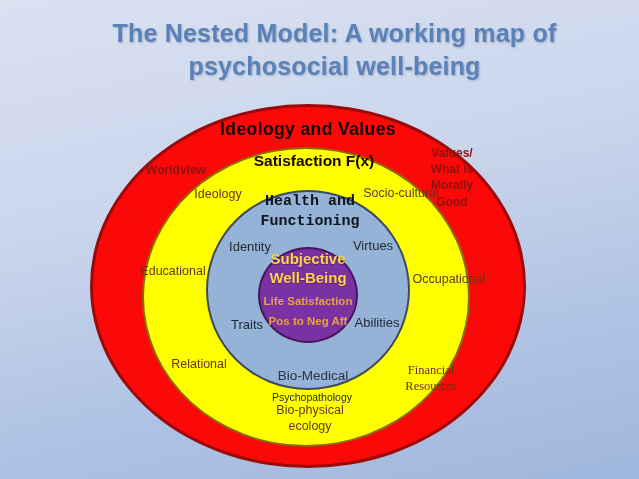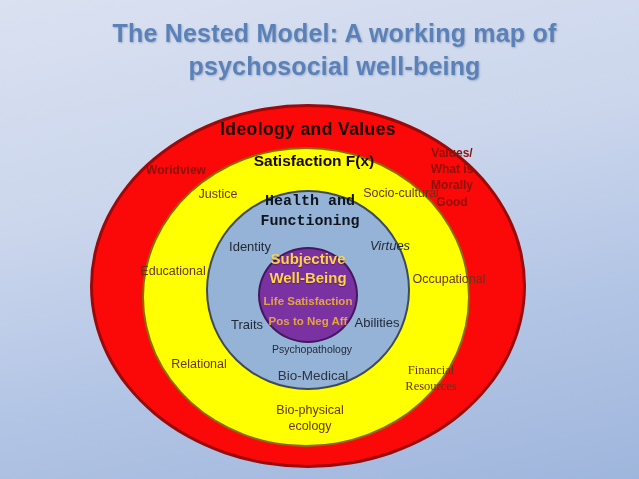--- a/index.html
+++ b/index.html
@@ -39,21 +39,21 @@
   .lbl{
     position:absolute;transform:translate(-50%,-50%);
     white-space:pre-line;text-align:center;line-height:1.25;
   }
   .h1{font-weight:bold;font-size:17.5px;color:#150808;letter-spacing:0.4px;}
   .h2{font-weight:bold;font-size:15.5px;color:#150808;}
   .blue-h{font-weight:bold;font-size:15px;color:#10151d;line-height:1.3;}
   .red-lbl{font-size:12px;color:#8c120c;line-height:1.35;font-weight:bold;}
   .yel-lbl{font-size:12.5px;color:#66341c;line-height:1.25;}
   .blu-lbl{font-size:13px;color:#232a35;}
-  .tiny{font-size:10.5px;}
+  .tiny{font-size:10.5px;margin-top:48px;}
   .md{font-size:13.5px;color:#2b3442;}
   .swb-h{font-weight:bold;font-size:15px;color:#ffd24a;line-height:1.27;text-shadow:0 1px 1px rgba(0,0,0,0.3);}
   .swb-s{font-size:11.5px;color:#e5a33d;font-weight:bold;}
 </style>
 </head>
 <body>
 
 <div class="stage">
   <div class="slide-title">The Nested Model: A working map of
 psychosocial well-being</div>
@@ -66,31 +66,31 @@
   <div id="labels-layer">
       <span class="lbl h1" style="left: 308px; top: 130px;">Ideology and Values</span>
       <span class="lbl h2" style="left: 314px; top: 161px;">Satisfaction F(x)</span>
       <span class="lbl blue-h" style="left: 310px; top: 211px; font-family: Liberation Mono, monospace;">Health and
 Functioning</span>
       <span class="lbl red-lbl" style="left: 176px; top: 170px;">Worldview</span>
       <span class="lbl red-lbl" style="left: 452px; top: 177px;">Values/
 What is
 Morally
 Good</span>
-      <span class="lbl yel-lbl" style="left: 218px; top: 195px;">Justice</span>
+      <span class="lbl yel-lbl" style="left: 218px; top: 195px;">Ideology</span>
       <span class="lbl yel-lbl" style="left: 401px; top: 194px;">Socio-cultural</span>
       <span class="lbl yel-lbl" style="left: 173px; top: 272px;">Educational</span>
       <span class="lbl yel-lbl" style="left: 449px; top: 280px;">Occupational</span>
       <span class="lbl yel-lbl" style="left: 199px; top: 365px;">Relational</span>
       <span class="lbl yel-lbl" style="left: 431px; top: 379px; font-family: Liberation Serif, serif;">Financial
 Resources</span>
       <span class="lbl yel-lbl" style="left: 310px; top: 419px;">Bio-physical
 ecology</span>
       <span class="lbl blu-lbl" style="left: 250px; top: 247px;">Identity</span>
-      <span class="lbl blu-lbl" style="left: 390px; top: 246px; font-style: italic;">Virtues</span>
+      <span class="lbl blu-lbl" style="left: 373px; top: 246px;">Virtues</span>
       <span class="lbl blu-lbl" style="left: 247px; top: 325px;">Traits</span>
       <span class="lbl blu-lbl" style="left: 377px; top: 323px;">Abilities</span>
       <span class="lbl blu-lbl tiny" style="left: 312px; top: 350px;">Psychopathology</span>
       <span class="lbl blu-lbl md" style="left: 313px; top: 376px;">Bio-Medical</span>
       <span class="lbl swb-h" style="left: 308px; top: 268px;">Subjective
 Well-Being</span>
       <span class="lbl swb-s" style="left: 308px; top: 301px;">Life Satisfaction</span>
       <span class="lbl swb-s" style="left: 308px; top: 321px;">Pos to Neg Aff</span>
     </div>
 </div>

